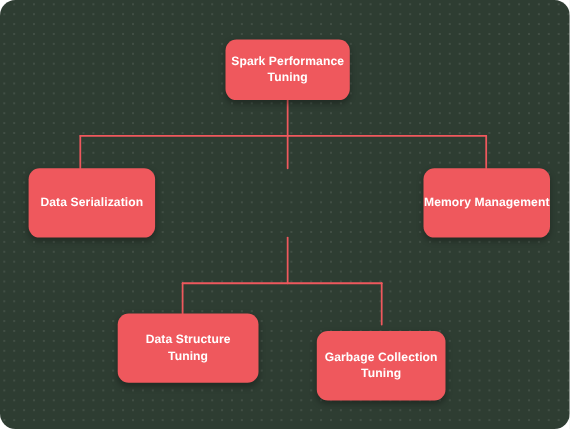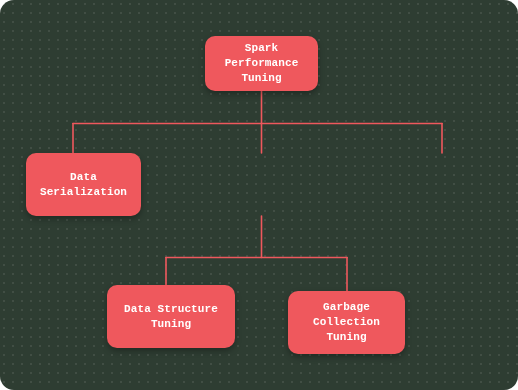--- a/index.html
+++ b/index.html
@@ -46,36 +46,36 @@
     display: flex;
     align-items: center;
     justify-content: center;
     text-align: center;
     box-shadow: 0 3px 6px rgba(0,0,0,0.30);
     z-index: 2;
   }
 
   .node-label {
     color: #ffffff;
-    font-family: Liberation Mono, monospace;
+    font-family: Liberation Sans, sans-serif;
     font-weight: bold;
     font-size: 11px;
     line-height: 15px;
     letter-spacing: 0.1px;
     padding: 0 0;
     white-space: pre-line;
   }
 
   
   #node-root                { left: 205px; top: 36px;  width: 113px; height: 55px; }
   #node-data-serialization  { left: 26px;  top: 153px; width: 115px; height: 63px; }
   #node-memory-tuning       { left: 205px; top: 153px; width: 115px; height: 63px; }
   #node-memory-management   { left: 385px; top: 153px; width: 115px; height: 63px; }
   #node-data-structure      { left: 107px; top: 285px; width: 128px; height: 63px; }
-  #node-garbage-collection  { left: 288px; top: 291px; width: 117px; height: 63px; }
+  #node-garbage-collection  { left: 288px; top: 301px; width: 117px; height: 63px; }
 </style>
 </head>
 <body>
 
 <div id="diagram-canvas">
 
   <svg id="edge-layer" viewBox="0 0 518 390" width="518" height="390" xmlns="http://www.w3.org/2000/svg">
     <g fill="none" stroke="#ef585d" stroke-width="1.6" stroke-linecap="round" stroke-linejoin="round">
 
       <path d="M 261.5 91 L 261.5 123.5"></path>
@@ -101,20 +101,23 @@
   <div class="node" id="node-root">
     <span class="node-label">Spark Performance
 Tuning</span>
   </div>
 
   <div class="node" id="node-data-serialization">
     <span class="node-label">Data Serialization</span>
   </div>
 
 
+  <div class="node" id="node-memory-management">
+    <span class="node-label">Memory Management</span>
+  </div>
 
   <div class="node" id="node-data-structure">
     <span class="node-label">Data Structure
 Tuning</span>
   </div>
 
   <div class="node" id="node-garbage-collection">
     <span class="node-label">Garbage Collection
 Tuning</span>
   </div>

